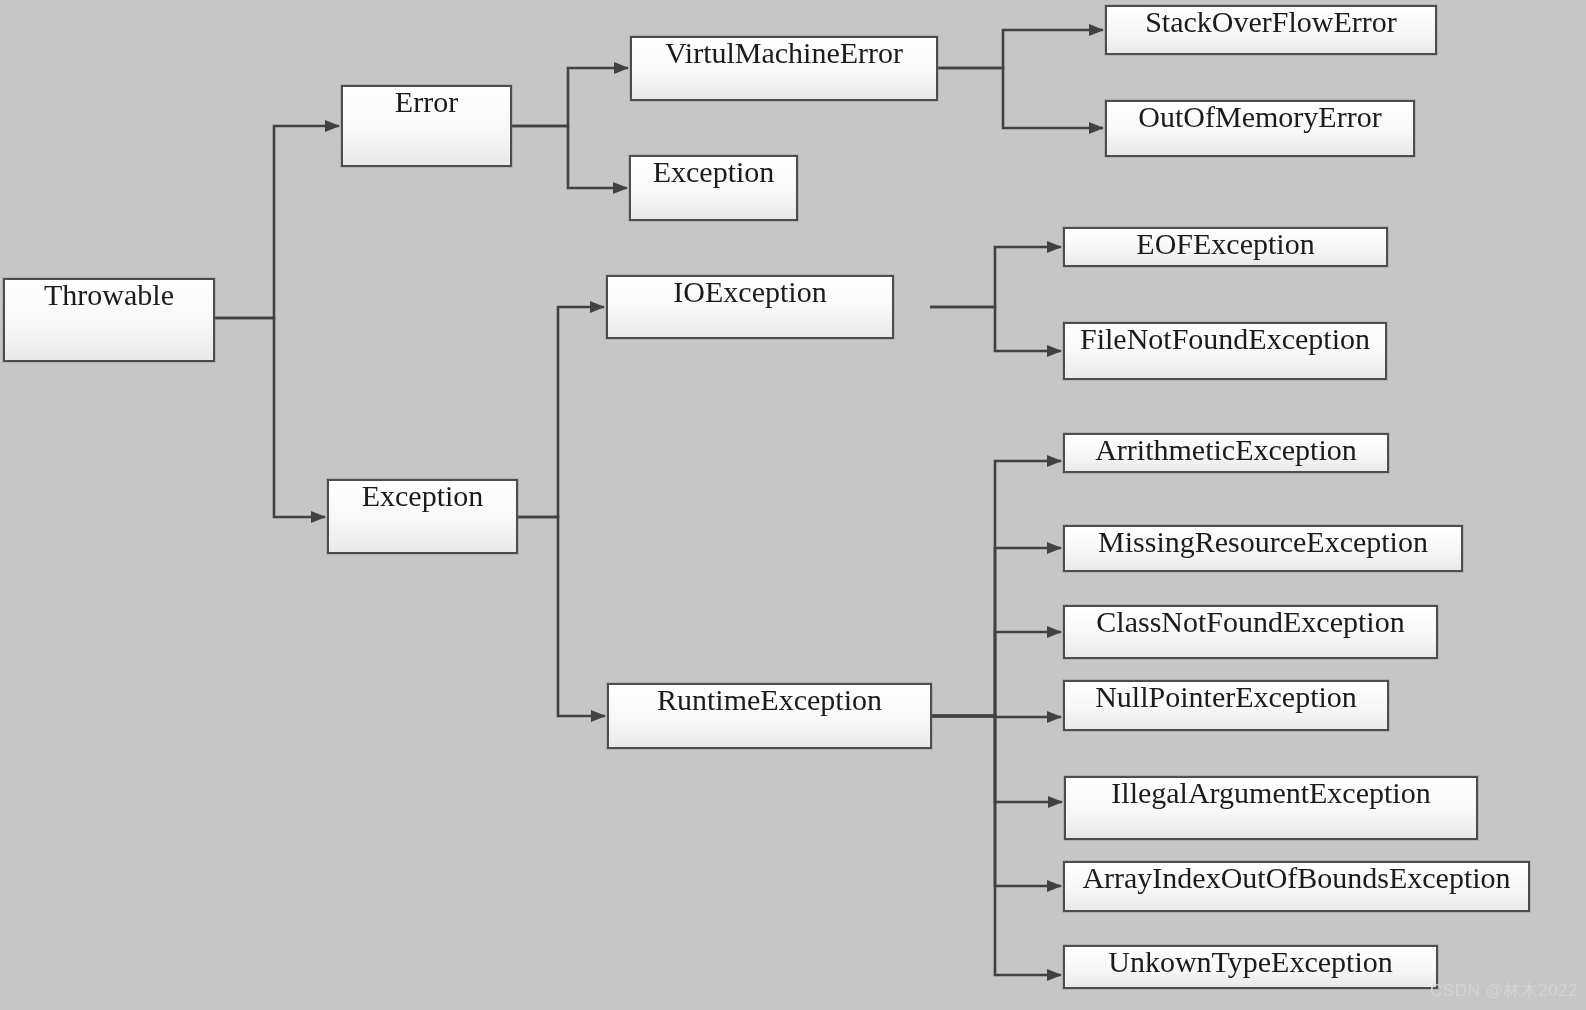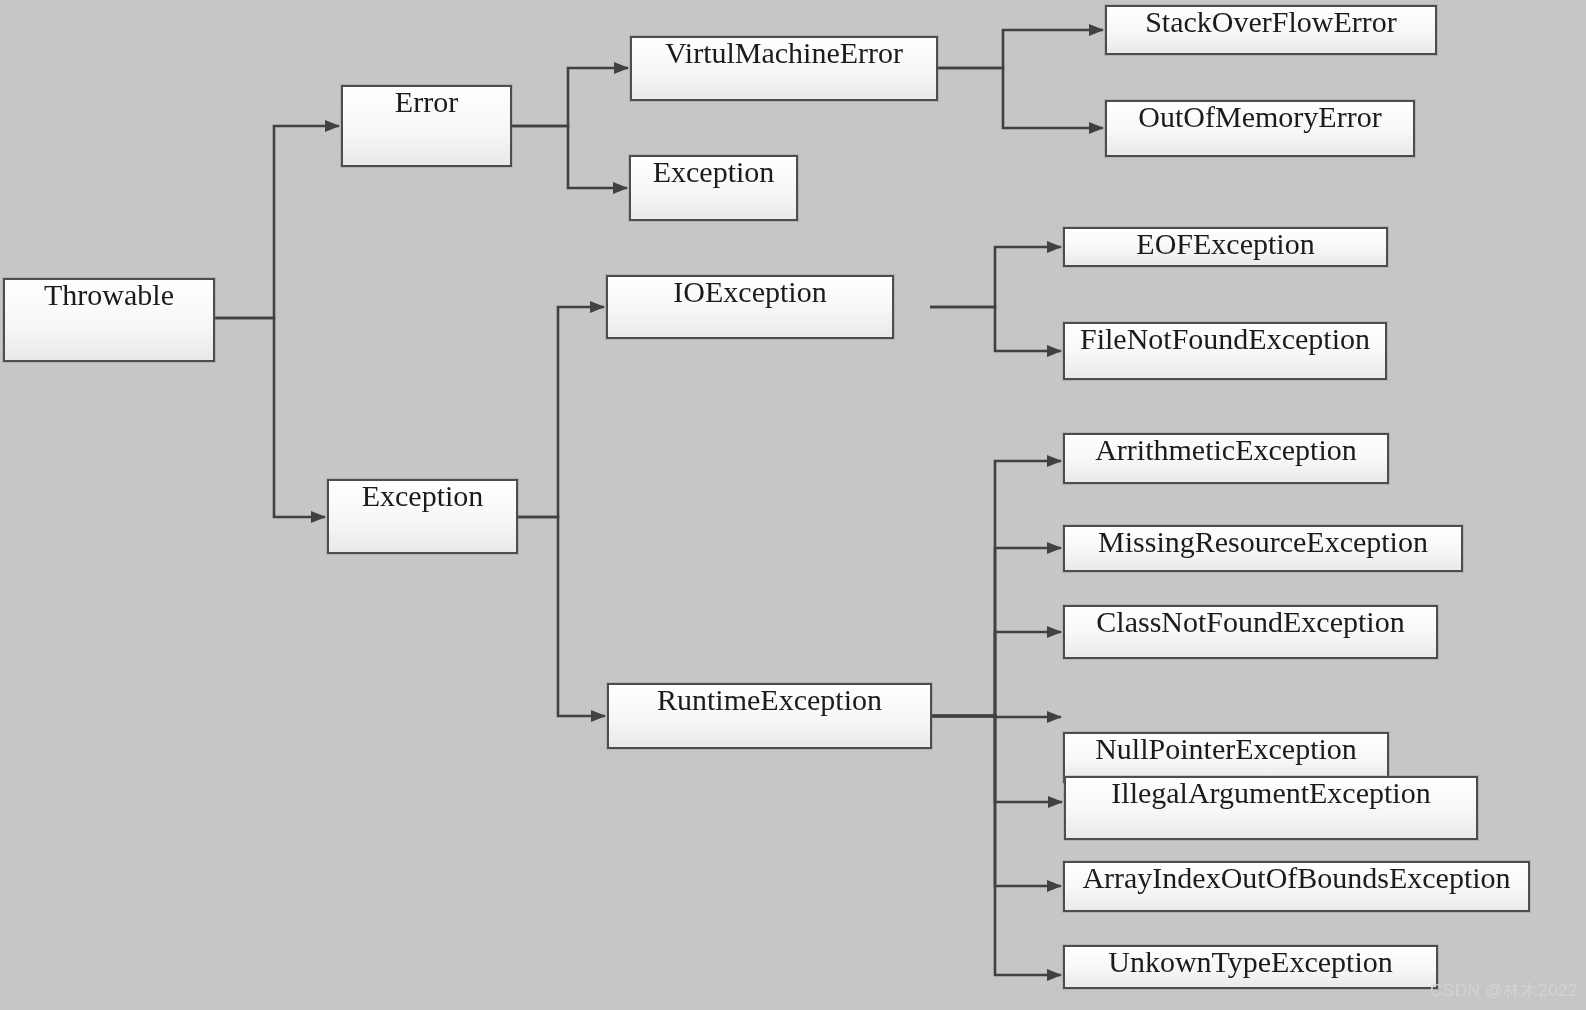--- a/index.html
+++ b/index.html
@@ -124,30 +124,30 @@
   </div>
   <div class="node" style="left:1063px;top:227px;width:325px;height:40px">
     <span>EOFException</span>
   </div>
   <div class="node" style="left:1063px;top:322px;width:324px;height:58px">
     <span>FileNotFoundException</span>
   </div>
   <div class="node" style="left:607px;top:683px;width:325px;height:66px">
     <span>RuntimeException</span>
   </div>
-  <div class="node" style="left:1063px;top:433px;width:326px;height:51px">
+  <div class="node" style="left:1063px;top:433px;width:326px;height:40px">
     <span>ArrithmeticException</span>
   </div>
   <div class="node" style="left:1063px;top:525px;width:400px;height:47px">
     <span>MissingResourceException</span>
   </div>
   <div class="node" style="left:1063px;top:605px;width:375px;height:54px">
     <span>ClassNotFoundException</span>
   </div>
-  <div class="node" style="left:1063px;top:732px;width:326px;height:51px">
+  <div class="node" style="left:1063px;top:680px;width:326px;height:51px">
     <span>NullPointerException</span>
   </div>
   <div class="node" style="left:1064px;top:776px;width:414px;height:64px">
     <span>IllegalArgumentException</span>
   </div>
   <div class="node" style="left:1063px;top:861px;width:467px;height:51px">
     <span>ArrayIndexOutOfBoundsException</span>
   </div>
   <div class="node" style="left:1063px;top:945px;width:375px;height:44px">
     <span>UnkownTypeException</span>

